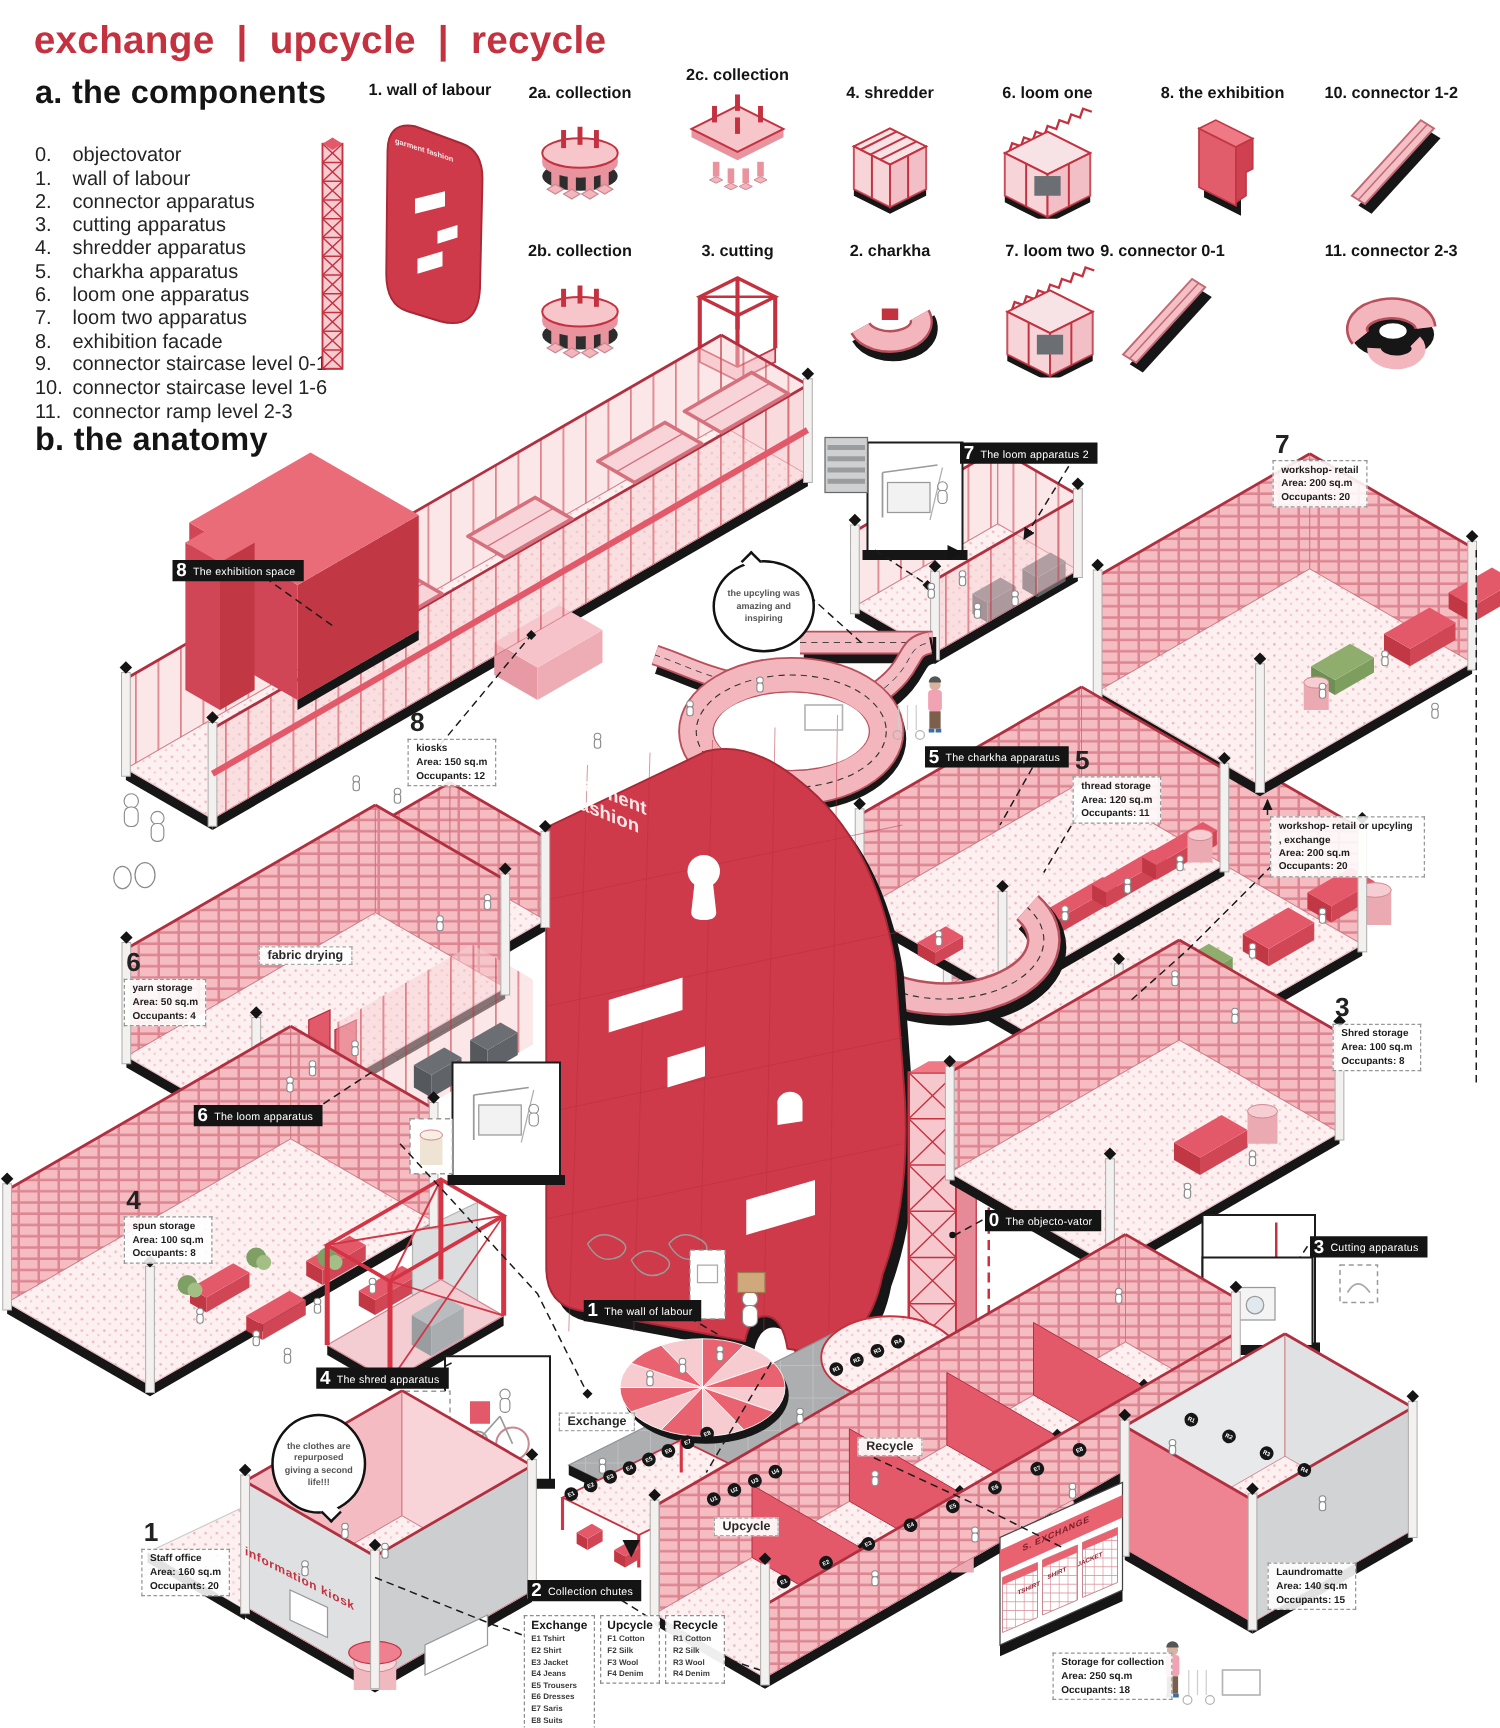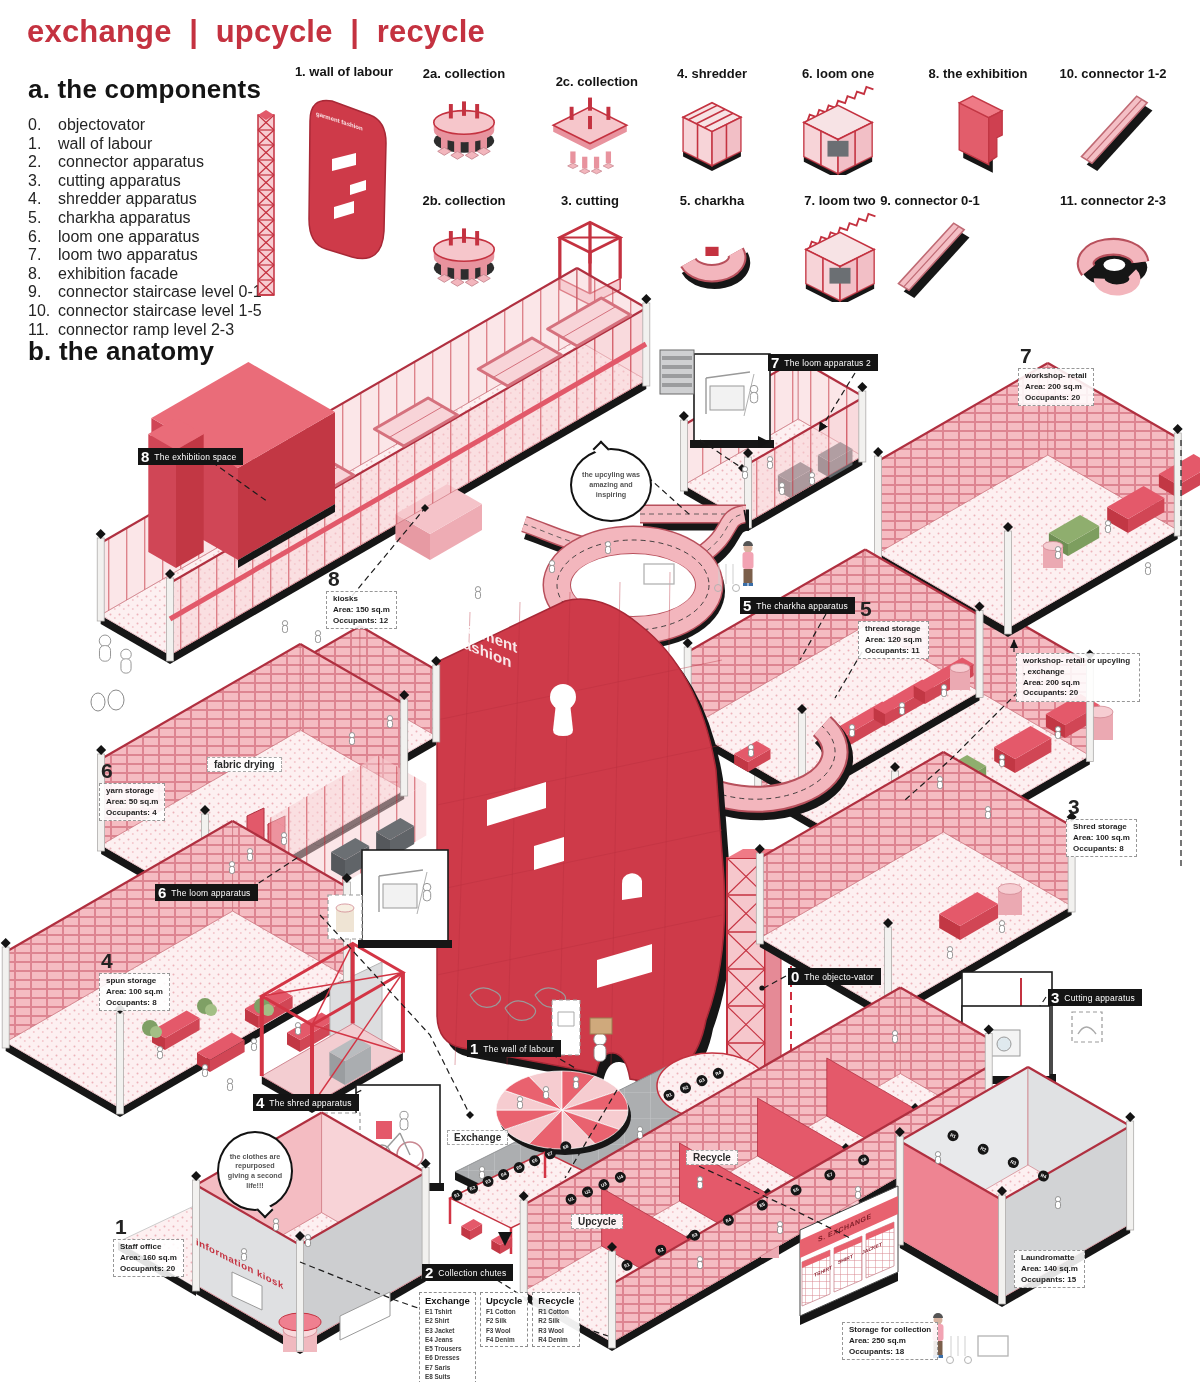--- a/index.html
+++ b/index.html
@@ -3,21 +3,21 @@
 <meta charset="utf-8">
 <style>
   html,body{margin:0;padding:0;background:#fff;}
   body{width:1200px;height:1382px;position:relative;overflow:hidden;
        font-family:"Liberation Sans",sans-serif;color:#1a1a1a;}
   :root{--red:#c43240;--bred:#d94f5c;--pink:#f2a9b1;--ink:#151515;}
   .abs{position:absolute;}
   h1#title{position:absolute;left:27px;top:14px;margin:0;font-size:31px;font-weight:800;
      color:#c43240;letter-spacing:.2px;white-space:pre;}
   .sec-head{position:absolute;margin:0;font-size:26px;font-weight:800;color:#141414;letter-spacing:.2px;}
-  #head-a{left:28px;top:58px;margin-top:16px;} #head-b{left:28px;top:336px;}
+  #head-a{left:28px;top:58px;} #head-b{left:28px;top:336px;}
   .comp-list{position:absolute;left:28px;top:116px;font-size:16px;font-weight:500;color:#242424;}
   .cl-row{height:18.6px;line-height:18.6px;white-space:nowrap;}
   .cl-num{display:inline-block;width:30px;}
   .card{position:absolute;text-align:center;}
   .card-label{font-size:13px;font-weight:700;color:#141414;white-space:nowrap;margin-bottom:2px;}
   .card svg{display:block;margin:0 auto;}
   .blabel{position:absolute;background:#141414;color:#fff;display:flex;align-items:center;
      padding:1px 7px 1px 3px;gap:5px;z-index:6;white-space:nowrap;}
   .blabel .num{font-size:15px;font-weight:800;line-height:1;}
   .blabel .txt{font-size:8.5px;font-weight:400;letter-spacing:.2px;}
@@ -62,21 +62,21 @@
   <div class="cl-row"><span class="cl-num">0.</span><span>objectovator</span></div>
   <div class="cl-row"><span class="cl-num">1.</span><span>wall of labour</span></div>
   <div class="cl-row"><span class="cl-num">2.</span><span>connector apparatus</span></div>
   <div class="cl-row"><span class="cl-num">3.</span><span>cutting apparatus</span></div>
   <div class="cl-row"><span class="cl-num">4.</span><span>shredder apparatus</span></div>
   <div class="cl-row"><span class="cl-num">5.</span><span>charkha apparatus</span></div>
   <div class="cl-row"><span class="cl-num">6.</span><span>loom one apparatus</span></div>
   <div class="cl-row"><span class="cl-num">7.</span><span>loom two apparatus</span></div>
   <div class="cl-row"><span class="cl-num">8.</span><span>exhibition facade</span></div>
   <div class="cl-row"><span class="cl-num">9.</span><span>connector staircase level 0-1</span></div>
-  <div class="cl-row"><span class="cl-num">10.</span><span>connector staircase level 1-5</span></div>
+  <div class="cl-row"><span class="cl-num">10.</span><span>connector staircase level 1-6</span></div>
   <div class="cl-row"><span class="cl-num">11.</span><span>connector ramp level 2-3</span></div>
 </div>
 
 <div class="card abs" style="left:246px;top:105px;">
     <svg width="40" height="200" viewBox="0 0 40 200">
       <rect x="12" y="10" width="16" height="180" fill="#f7ccd1" stroke="#c43240" stroke-width="1.5"></rect>
       <line x1="12" y1="10" x2="28" y2="25" stroke="#c43240" stroke-width="1.2"></line>
       <line x1="12" y1="25" x2="28" y2="10" stroke="#c43240" stroke-width="1.2"></line>
       <line x1="12" y1="25" x2="28" y2="25" stroke="#c43240" stroke-width="1.2"></line>
       <line x1="12" y1="25" x2="28" y2="40" stroke="#c43240" stroke-width="1.2"></line>
@@ -156,21 +156,21 @@
       <polygon points="33,55 38,52 43,55 38,58" fill="#f3b6bd" stroke="#c98891" stroke-width="0.7"></polygon>
       <rect x="44.5" y="38" width="5" height="12" fill="#e8939e"></rect>
       <polygon points="42,52 47,49 52,52 47,55" fill="#f3b6bd" stroke="#c98891" stroke-width="0.7"></polygon>
       <path d="M9,30 A23,9 0 0 0 55,30 L55,36 A23,9 0 0 1 9,36 Z" fill="#e8939e"></path>
       <ellipse cx="32" cy="30" rx="23" ry="9" fill="#f6c6cb" stroke="#c43240" stroke-width="1.2"></ellipse>
       <rect x="20.5" y="16" width="3" height="11" fill="#c43240"></rect>
       <rect x="30.5" y="14" width="3" height="11" fill="#c43240"></rect>
       <rect x="40.5" y="16" width="3" height="11" fill="#c43240"></rect>
     </svg>
   </div>
-<div class="card" style="left:542px;top:74px;width:96px;text-align:right;">
+<div class="card" style="left:542px;top:52px;width:96px;">
     <div class="card-label">2c. collection</div>
     <svg width="92" height="92" viewBox="0 0 64 70">
       <polygon points="4,31 32,45 60,31 60,26 32,40 4,26" fill="#e8939e"></polygon>
       <polygon points="4,26 32,12 60,26 32,40" fill="#f6c6cb" stroke="#c43240" stroke-width="1.2"></polygon>
       <rect x="16.5" y="12" width="3" height="10" fill="#c43240"></rect>
       <rect x="30.5" y="5" width="3" height="10" fill="#c43240"></rect>
       <rect x="44.5" y="12" width="3" height="10" fill="#c43240"></rect>
       <rect x="30.5" y="19" width="3" height="10" fill="#c43240"></rect>
       <rect x="17" y="46" width="4" height="9" fill="#e8939e"></rect>
       <polygon points="15,57 19,55 23,57 19,59" fill="#f3b6bd" stroke="#c98891" stroke-width="0.6"></polygon>
@@ -203,21 +203,21 @@
       <line x1="14" y1="28" x2="36" y2="17" stroke="#c43240" stroke-width="1.2"></line>
       <line x1="20" y1="31" x2="42" y2="20" stroke="#c43240" stroke-width="1.2"></line>
       <line x1="26" y1="34" x2="48" y2="23" stroke="#c43240" stroke-width="1.2"></line>
       <polygon points="10,26 32,37 32,63 10,52" fill="#f6cdd2" stroke="#c43240" stroke-width="1.2" opacity="0.85"></polygon>
       <polygon points="32,37 54,26 54,52 32,63" fill="#f0b4bd" stroke="#c43240" stroke-width="1.2" opacity="0.85"></polygon>
       <line x1="21" y1="31.5" x2="21" y2="57.5" stroke="#c43240" stroke-width="1.2"></line>
       <line x1="43" y1="31.5" x2="43" y2="57.5" stroke="#c43240" stroke-width="1.2"></line>
     </svg>
   </div>
 <div class="card" style="left:666px;top:193px;width:92px;">
-    <div class="card-label">5. charkha</div>
+    <div class="card-label">2. charkha</div>
     <svg width="90" height="92" viewBox="0 0 64 70">
       <path d="M14,40 A19,12 0 1 0 50,32" fill="none" stroke="#161616" stroke-width="16" transform="translate(2,4)"></path>
       <path d="M14,40 A19,12 0 1 0 50,32" fill="none" stroke="#b8505c" stroke-width="14"></path>
       <path d="M14,40 A19,12 0 1 0 50,32" fill="none" stroke="#f3b6bd" stroke-width="11"></path>
       <rect x="27" y="28" width="10" height="7" fill="#c43240"></rect>
     </svg>
   </div>
 <div class="card" style="left:790px;top:66px;width:96px;">
     <div class="card-label">6. loom one</div>
     <svg width="96" height="92" viewBox="0 0 64 70">

